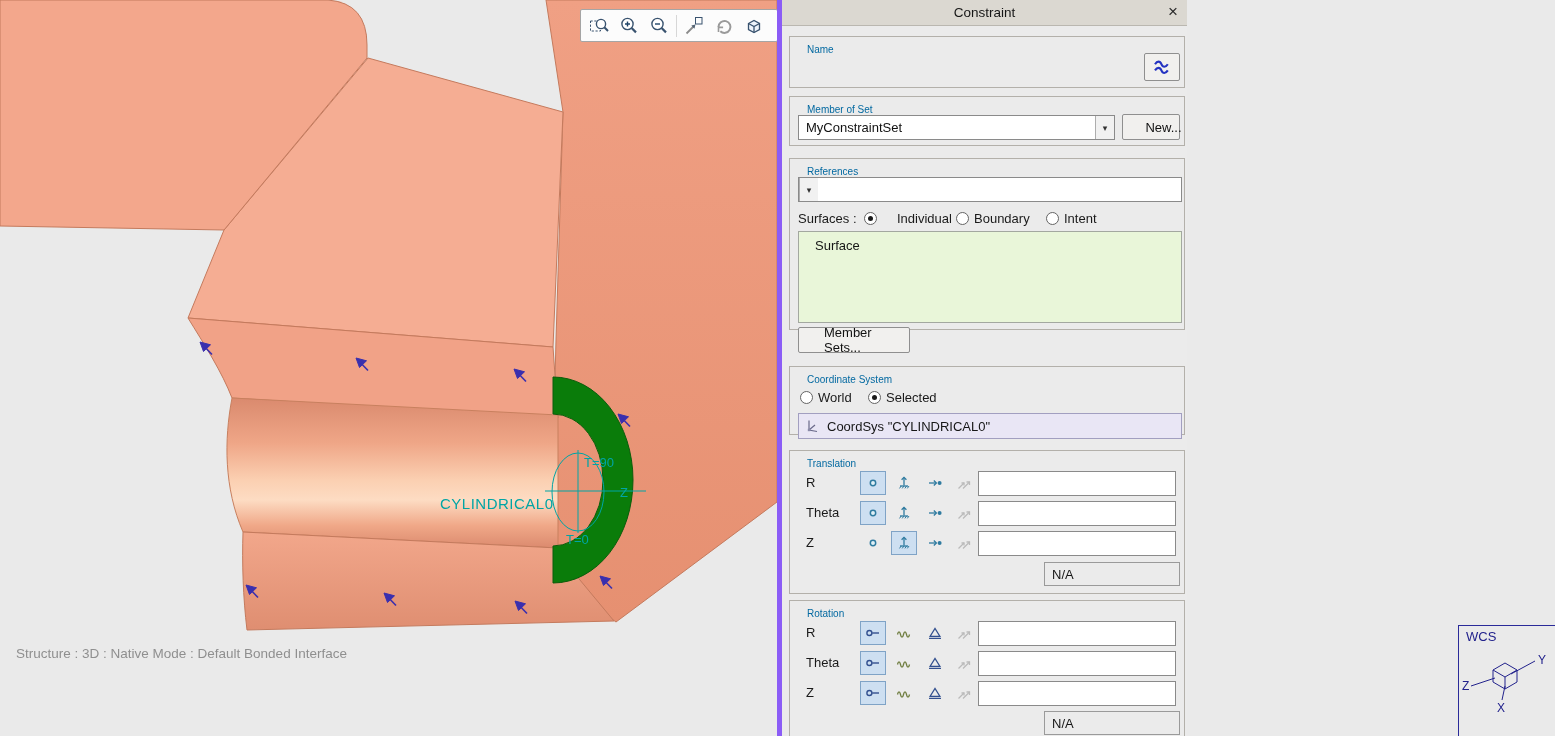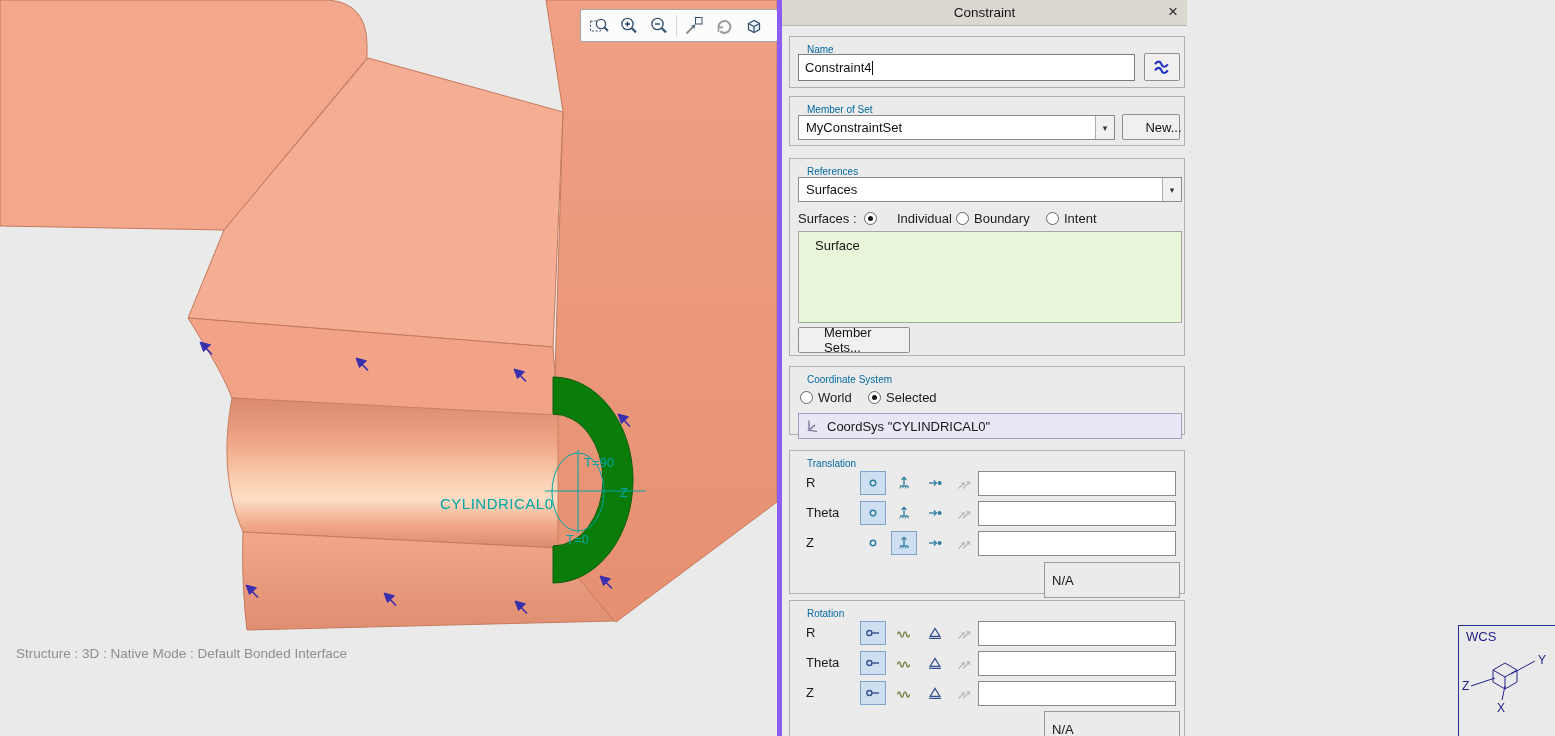--- a/index.html
+++ b/index.html
@@ -61,21 +61,21 @@
     display:flex; align-items:center; gap:6px; padding:0 6px; font-size:13px; color:#161616; }
 
   .ibtn { position:absolute; width:26px; height:24px; display:flex; align-items:center;
     justify-content:center; border:1px solid transparent; }
   .ibtn.on { background:#cddff1; border-color:#7fa3c6; }
   .ibtn.dis { opacity:.6; }
   .ibtn svg { display:block; }
 
   .vin { position:absolute; left:188px; width:198px; height:25px; background:#fff;
     border:1px solid #8a8a8a; font:13px "Liberation Sans", sans-serif; padding:0 5px; }
-  .na { position:absolute; left:254px; width:136px; height:36px; background:#ebebeb;
+  .na { position:absolute; left:254px; width:136px; height:24px; background:#ebebeb;
     border:1px solid #9a9a9a; display:flex; align-items:center; padding-left:7px;
     font-size:13px; color:#161616; }
 
   
   .wcs { position:absolute; left:1458px; top:625px; width:97px; height:111px;
     border-left:1px solid #2a2a99; border-top:1px solid #2a2a99; z-index:2; }
   .wcslbl { position:absolute; left:7px; top:3px; font-size:13px; font-weight:400; color:#22228c; }
 </style>
 </head>
 <body>
@@ -275,44 +275,39 @@
 </div>
 
 <div class="panel">
   <div class="titlebar">
     <span>Constraint</span>
     <span class="close">×</span>
   </div>
 
   <div class="grp" style="top:36px;height:52px">
     <span class="legend">Name</span>
-    <div class="tin" style="left:8px;top:17px;width:337px;height:27px">
-      <span>Constraint4</span>
-        <span class="caret"></span>
-    </div>
     <div class="sqbtn" style="left:354px;top:16px;width:36px;height:28px">
       <svg width="22" height="18">
           <use href="#i-squiggle"></use>
         </svg>
     </div>
   </div>
 
   <div class="grp" style="top:96px;height:50px">
     <span class="legend">Member of Set</span>
     <div class="combo" style="left:8px;top:18px;width:317px;height:25px">
       <span class="cval">MyConstraintSet</span>
       <span class="cdd">▾</span>
     </div>
     <div class="btn" style="left:332px;top:17px;width:58px;height:26px">New...</div>
   </div>
 
-  <div class="grp" style="top:158px;height:198px">
+  <div class="grp" style="top:158px;height:172px">
     <span class="legend">References</span>
     <div class="combo" style="left:8px;top:18px;width:384px;height:25px">
-      <span class="cval">Surfaces</span>
       <span class="cdd">▾</span>
     </div>
     <span class="rlbl" style="left:8px;top:52px">Surfaces :</span>
     <span class="radio on" style="left:74px;top:53px"></span>
     <span class="rlbl" style="left:107px;top:52px">Individual</span>
     <span class="radio" style="left:166px;top:53px"></span>
     <span class="rlbl" style="left:184px;top:52px">Boundary</span>
     <span class="radio" style="left:256px;top:53px"></span>
     <span class="rlbl" style="left:274px;top:52px">Intent</span>
     <div class="collector" style="left:8px;top:72px;width:384px;height:92px">

